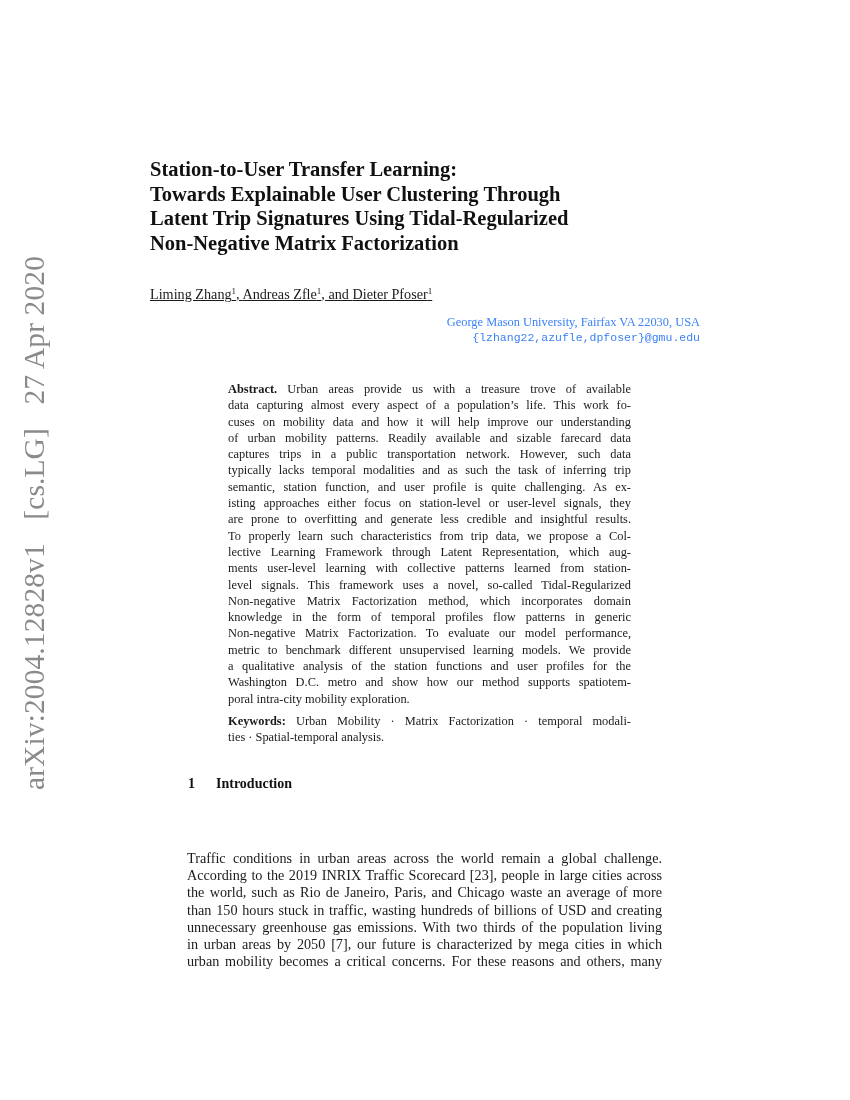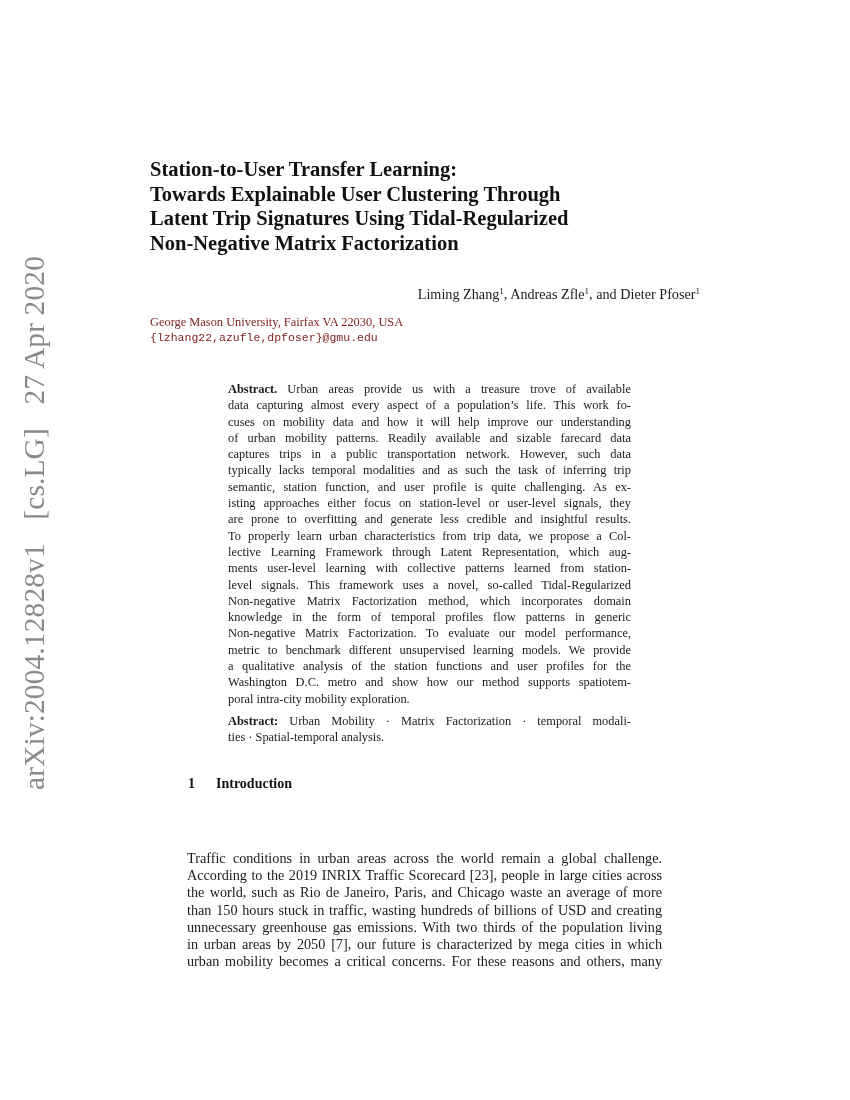--- a/index.html
+++ b/index.html
@@ -43,38 +43,39 @@
       line-height: 24.5px;
       color: #111;
     }
     .title div { white-space: nowrap; }
 
     .authors {
       position: absolute;
       top: 285px;
       left: 150px;
       width: 550px;
-      text-align: right;
+      text-align: left;
       font-family: "Liberation Serif", "DejaVu Serif", serif;
       font-size: 14.2px;
       line-height: 18px;
       color: #1a1a1a;
+      text-decoration: underline;
     }
     .authors sup { font-size: 9px; vertical-align: 5px; line-height: 0; }
 
     .affil {
       position: absolute;
       top: 314px;
       left: 150px;
       width: 550px;
-      text-align: left;
+      text-align: right;
       font-family: "Liberation Serif", "DejaVu Serif", serif;
       font-size: 12.4px;
       line-height: 16px;
-      color: #7f1d1d;
+      color: #3b82f6;
     }
     .email {
       font-family: "Liberation Mono", "DejaVu Sans Mono", monospace;
       font-size: 11.5px;
     }
 
     .abstract {
       position: absolute;
       top: 381px;
       left: 228px;
@@ -171,35 +172,35 @@
 <div class="abstract">
   <span class="line"><span class="bold-label">Abstract.</span> <span>Urban areas provide us with a treasure trove of available</span></span>
   <span class="line">data capturing almost every aspect of a population’s life. This work fo-</span>
   <span class="line">cuses on mobility data and how it will help improve our understanding</span>
   <span class="line">of urban mobility patterns. Readily available and sizable farecard data</span>
   <span class="line">captures trips in a public transportation network. However, such data</span>
   <span class="line">typically lacks temporal modalities and as such the task of inferring trip</span>
   <span class="line">semantic, station function, and user profile is quite challenging. As ex-</span>
   <span class="line">isting approaches either focus on station-level or user-level signals, they</span>
   <span class="line">are prone to overfitting and generate less credible and insightful results.</span>
-  <span class="line">To properly learn urban characteristics from trip data, we propose a Col-</span>
+  <span class="line">To properly learn such characteristics from trip data, we propose a Col-</span>
   <span class="line">lective Learning Framework through Latent Representation, which aug-</span>
   <span class="line">ments user-level learning with collective patterns learned from station-</span>
   <span class="line">level signals. This framework uses a novel, so-called Tidal-Regularized</span>
   <span class="line">Non-negative Matrix Factorization method, which incorporates domain</span>
   <span class="line">knowledge in the form of temporal profiles flow patterns in generic</span>
   <span class="line">Non-negative Matrix Factorization. To evaluate our model performance,</span>
   <span class="line">metric to benchmark different unsupervised learning models. We provide</span>
   <span class="line">a qualitative analysis of the station functions and user profiles for the</span>
   <span class="line">Washington D.C. metro and show how our method supports spatiotem-</span>
   <span class="line last">poral intra-city mobility exploration.</span>
 </div>
 
 <div class="keywords">
-  <span class="line"><span class="bold-label">Abstract:</span> <span>Urban Mobility · Matrix Factorization · temporal modali-</span></span>
+  <span class="line"><span class="bold-label">Keywords:</span> <span>Urban Mobility · Matrix Factorization · temporal modali-</span></span>
   <span class="line last">ties · Spatial-temporal analysis.</span>
 </div>
 
 <div class="section-heading">
   <span class="num">1</span><span>Introduction</span>
 </div>
 
 <div class="intro">
   <span class="line">Traffic conditions in urban areas across the world remain a global challenge.</span>
   <span class="line">According to the 2019 INRIX Traffic Scorecard [23], people in large cities across</span>

